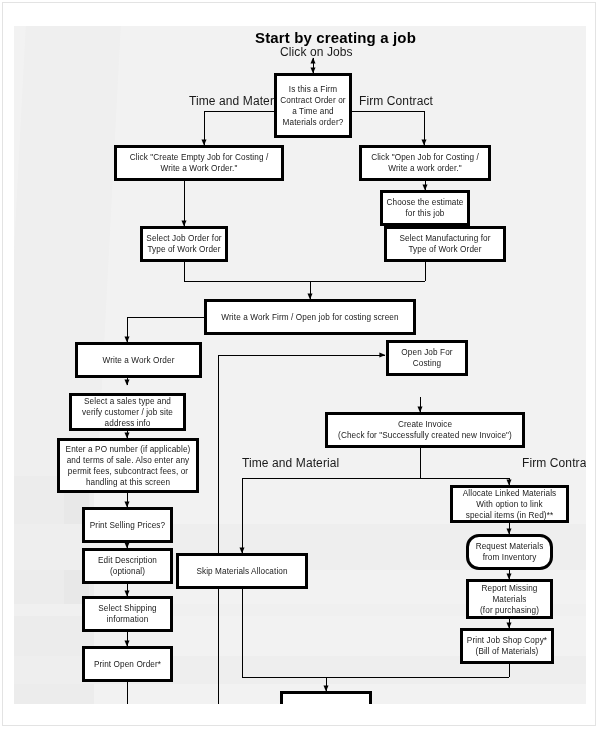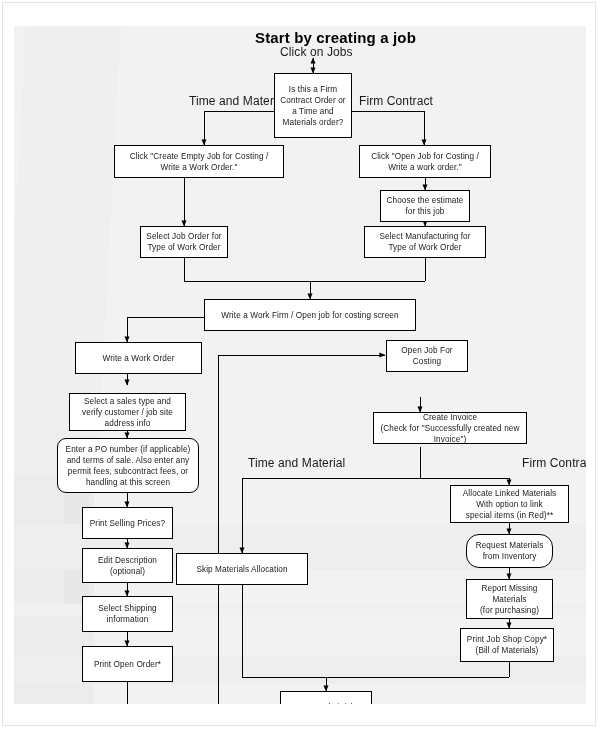--- a/index.html
+++ b/index.html
@@ -57,21 +57,21 @@
     position: absolute;
     left: 0; top: 0;
     width: 572px;
     height: 678px;
   }
 
   
   .box {
     position: absolute;
     background: #ffffff;
-    border: 1px solid #000000;
+    border: 3px solid #000000;
     box-sizing: border-box;
     display: flex;
     align-items: center;
     justify-content: center;
     text-align: center;
     font-size: 8.2px;
     line-height: 11px;
     color: #1a1a1a;
     padding: 15px 3px;
     letter-spacing: .1px;
@@ -181,21 +181,21 @@
         <line x1="312" y1="651" x2="312" y2="665" marker-end="url(#ah)"></line>
         <line x1="312" y1="692" x2="312" y2="678"></line>
       </g>
     </svg>
 
     <div class="title" style="left:241px; top:3px;">Start by creating a job</div>
 
     <div class="lbl" style="left:266px; top:21px;">Click on Jobs</div>
     <div class="lbl" style="left:175px; top:70px;">Time and Materials</div>
     <div class="lbl" style="left:345px; top:70px;">Firm Contract</div>
-    <div class="lbl" style="left:228px; top:432px;margin-left:6px;">Time and Material</div>
+    <div class="lbl" style="left:228px; top:432px;">Time and Material</div>
     <div class="lbl" style="left:508px; top:432px;">Firm Contract</div>
 
     <div class="box" style="left:260px; top:47px; width:78px; height:65px;">
       <span>Is this a Firm<br>Contract Order or<br>a Time and<br>Materials order?</span>
     </div>
 
     <div class="box" style="left:100px; top:119px; width:170px; height:33px;">
       <span>Click "Create Empty Job for Costing /<br>Write a Work Order."</span>
     </div>
 
@@ -204,37 +204,37 @@
     </div>
 
     <div class="box" style="left:366px; top:164px; width:90px; height:26px;">
       <span>Choose the estimate<br>for this job</span>
     </div>
 
     <div class="box" style="left:126px; top:200px; width:88px; height:31px;">
       <span>Select Job Order for<br>Type of Work Order</span>
     </div>
 
-    <div class="box" style="left:350px; top:200px; width:122px; height:31px;">
+    <div class="box" style="left:370px; top:200px; width:122px; height:31px;">
       <span>Select Manufacturing for<br>Type of Work Order</span>
     </div>
 
     <div class="box" style="left:190px; top:273px; width:212px; height:19px;">
       <span>Write a Work Firm / Open job for costing screen</span>
     </div>
 
     <div class="box" style="left:61px; top:316px; width:127px; height:27px;">
       <span>Write a Work Order</span>
     </div>
 
     <div class="box" style="left:55px; top:367px; width:117px; height:38px;">
       <span>Select a sales type and<br>verify customer / job site<br>address info</span>
     </div>
 
-    <div class="box" style="left:43px; top:412px; width:142px; height:55px;border-radius:9px;">
+    <div class="box" style="left:43px; top:412px; width:142px; height:55px;">
       <span>Enter a PO number (if applicable)<br>and terms of sale.  Also enter any<br>permit fees, subcontract fees, or<br>handling at this screen</span>
     </div>
 
     <div class="box" style="left:68px; top:481px; width:91px; height:27px;">
       <span>Print Selling Prices?</span>
     </div>
 
     <div class="box" style="left:68px; top:522px; width:91px; height:35px;">
       <span>Edit Description<br>(optional)</span>
     </div>
@@ -244,21 +244,21 @@
     </div>
 
     <div class="box" style="left:68px; top:620px; width:91px; height:36px;">
       <span>Print Open Order*</span>
     </div>
 
     <div class="box" style="left:372px; top:314px; width:82px; height:30px;">
       <span>Open Job For<br>Costing</span>
     </div>
 
-    <div class="box" style="left:311px; top:386px; width:154px; height:30px;margin-left:48px;">
+    <div class="box" style="left:311px; top:386px; width:200px; height:30px;">
       <span>Create Invoice<br>(Check for "Successfully created new Invoice")</span>
     </div>
 
     <div class="box" style="left:436px; top:459px; width:119px; height:38px;">
       <span>Allocate Linked Materials<br>With option to link<br>special items (in Red)**</span>
     </div>
 
     <div class="box" style="left:452px; top:508px; width:87px; height:34px;border-radius:13px;">
       <span>Request Materials<br>from Inventory</span>
     </div>

